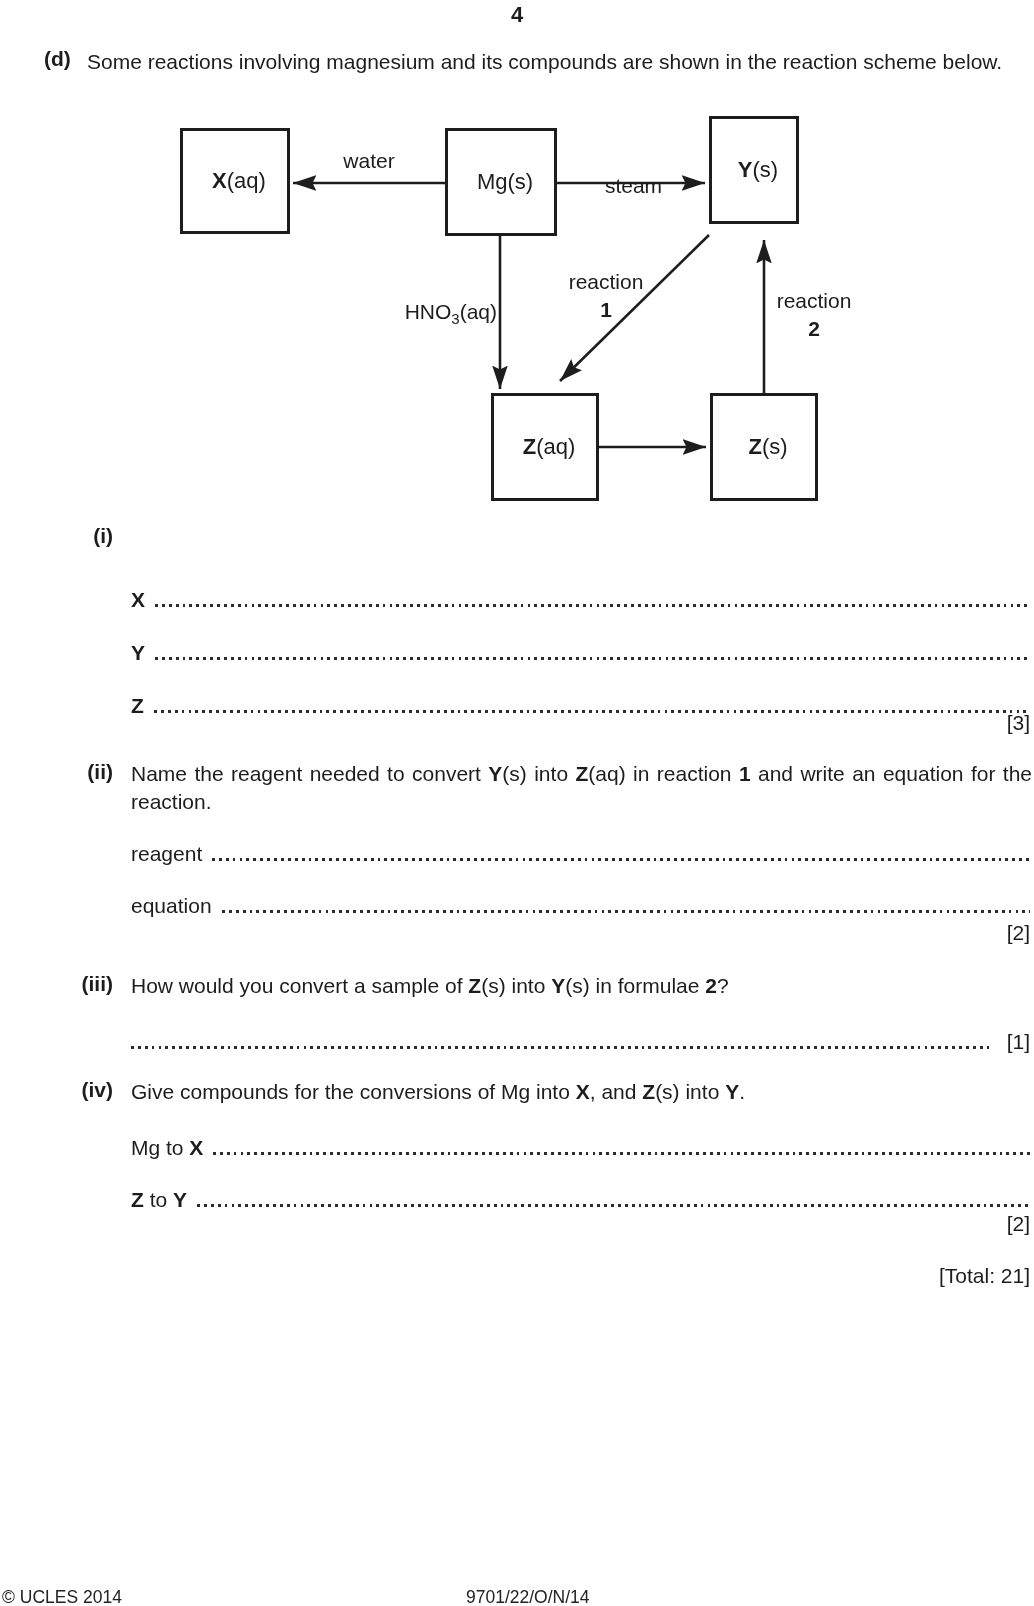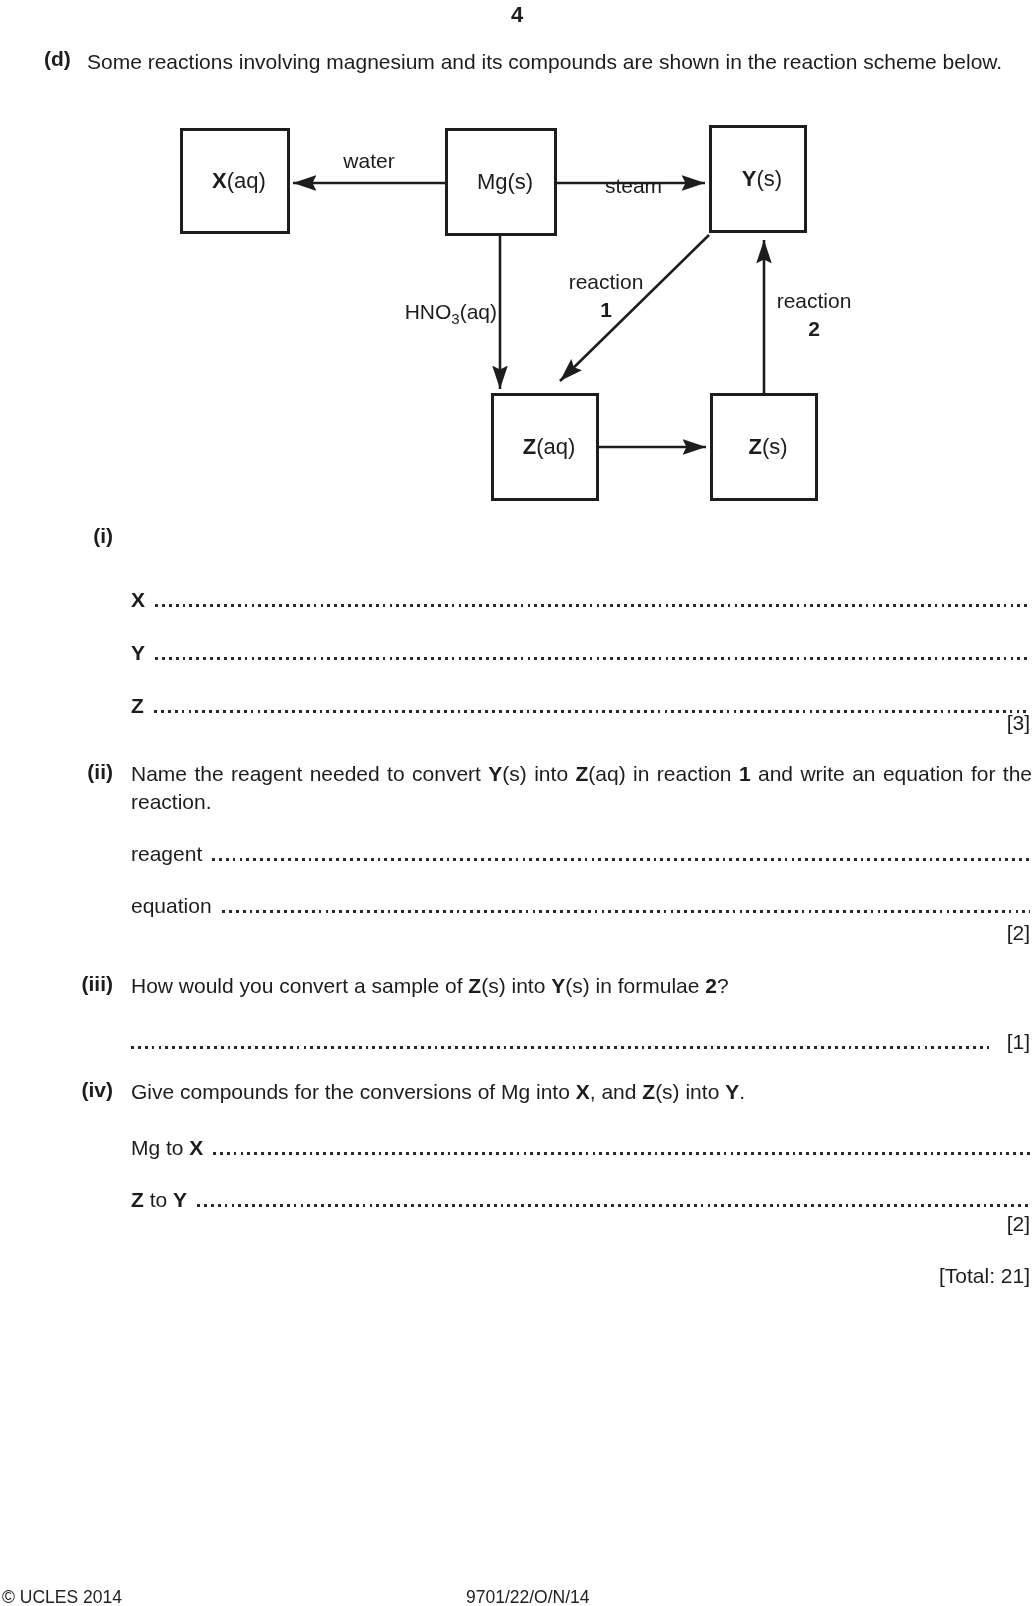--- a/index.html
+++ b/index.html
@@ -16,21 +16,21 @@
   .d-label { top:47px; left:44px; font-weight:bold; }
   .d-text  { top:47px; left:87px; width:943px; text-align:justify; line-height:29px; }
 
   
   .dbox {
     border:3px solid #1d1d1d; display:flex; align-items:center; justify-content:center;
     font-size:22px; background:#fff; box-sizing:border-box;padding-left:8px;
   }
   .box-x  { left:180px; top:128px; width:110px; height:106px; }
   .box-mg { left:445px; top:128px; width:112px; height:108px;justify-content:center; }
-  .box-y  { left:709px; top:125px; width:98px; height:108px; }
+  .box-y  { left:709px; top:116px; width:90px; height:108px; }
   .box-zaq{ left:446px; top:393px; width:108px; height:108px;margin-left:45px; }
   .box-zs { left:710px; top:393px; width:108px; height:108px; }
   .arrowsvg { left:0; top:0; pointer-events:none; }
   .diag-label { line-height:26px; }
   .lbl-water { left:293px; top:148px; width:152px; text-align:center; }
   .lbl-steam { left:558px; top:148px; width:151px; text-align:center;margin-top:25px; }
   .lbl-hno3  { left:365px; top:299px; width:132px; text-align:right; }
   .lbl-r1 { left:547px; top:268px; width:118px; text-align:center; line-height:28px; }
   .lbl-r2 { left:755px; top:287px; width:118px; text-align:center; line-height:28px; }
   sub.s3 { font-size:15px; }

